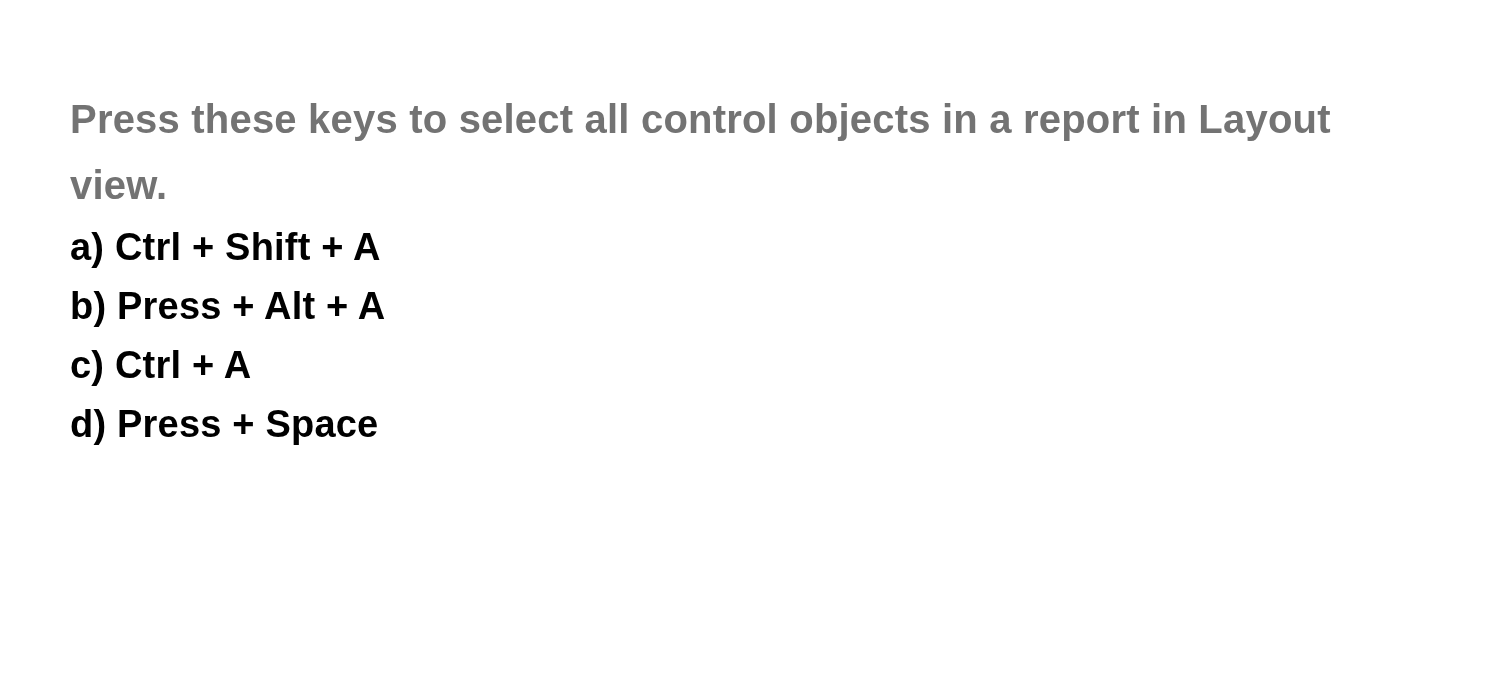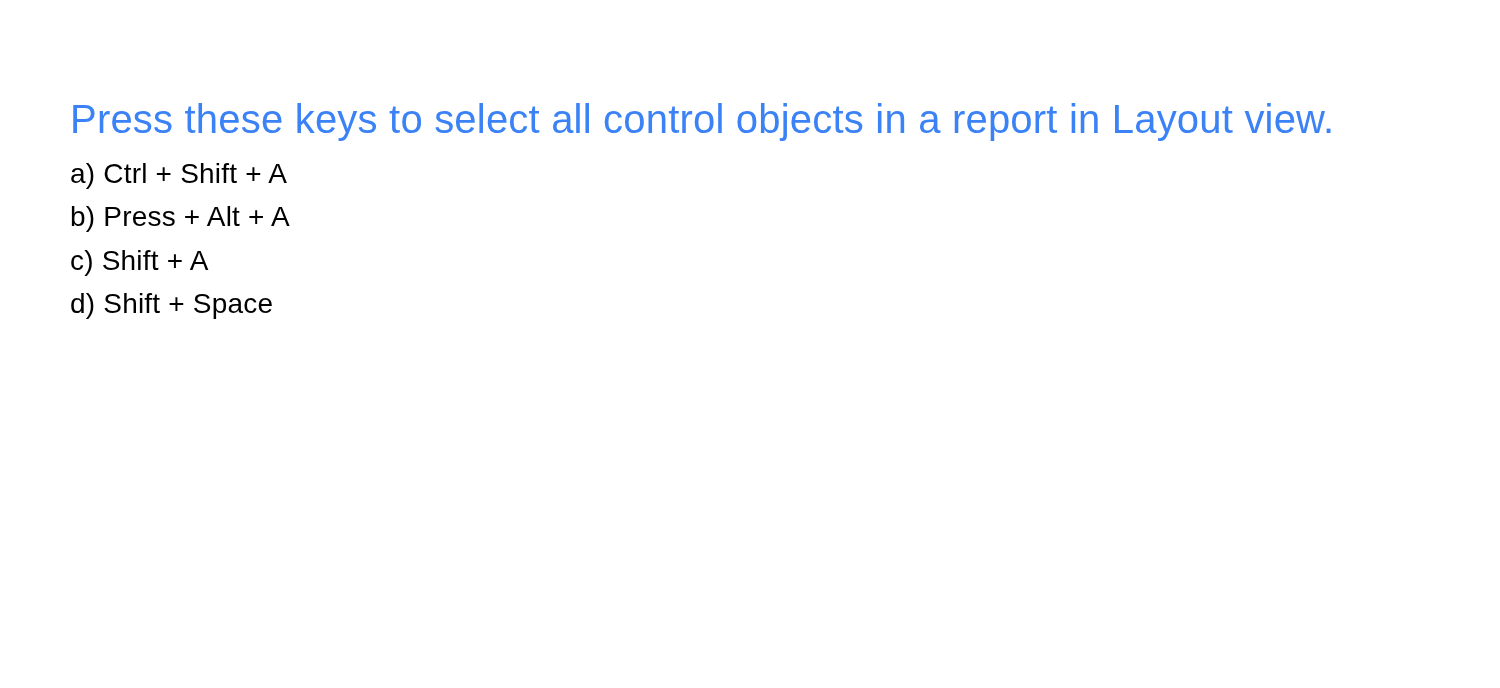--- a/index.html
+++ b/index.html
@@ -10,48 +10,48 @@
     body {
       width: 1500px;
       height: 688px;
       background: #ffffff;
       font-family: -apple-system, BlinkMacSystemFont, "Segoe UI", Helvetica, Arial, sans-serif;
       padding: 86px 70px;
     }
     .question-text {
       font-size: 40px;
       line-height: 1.65;
-      color: #3b82f6;
-      font-weight: 400;
+      color: #737373;
+      font-weight: 700;
       letter-spacing: 0.2px;
     }
     .option {
-      font-size: 28px;
+      font-size: 38px;
       line-height: 1.55;
       color: #000000;
-      font-weight: 400;
+      font-weight: 700;
       letter-spacing: 0.2px;
     }
   </style>
 </head>
 <body>
 
 <div class="question-text">Press these keys to select all control objects in a report in Layout view.</div>
 
 <div class="option">
   <span>a)</span>
   <span>Ctrl + Shift + A</span>
 </div>
 
 <div class="option">
   <span>b)</span>
   <span>Press + Alt + A</span>
 </div>
 
 <div class="option">
   <span>c)</span>
-  <span>Shift + A</span>
+  <span>Ctrl + A</span>
 </div>
 
 <div class="option">
   <span>d)</span>
-  <span>Shift + Space</span>
+  <span>Press + Space</span>
 </div>
 
 </body></html>

